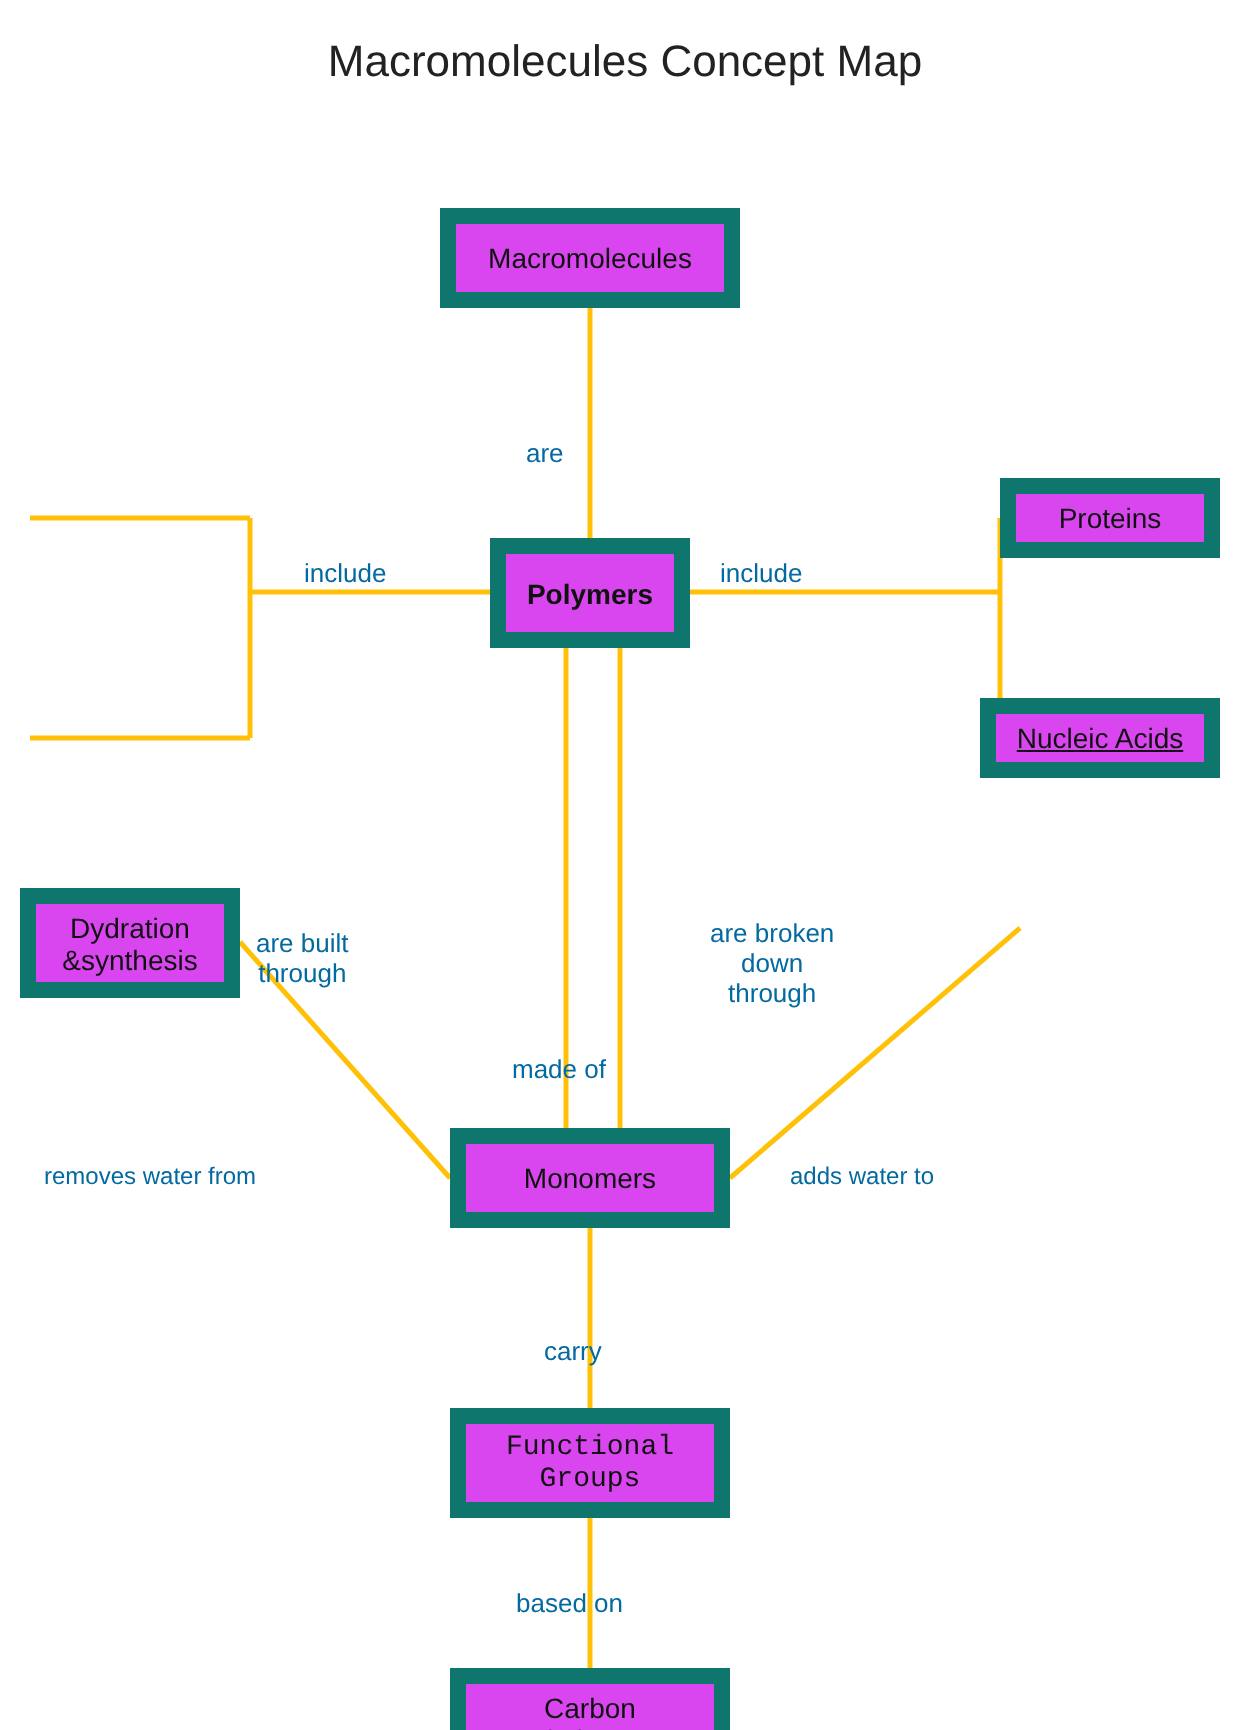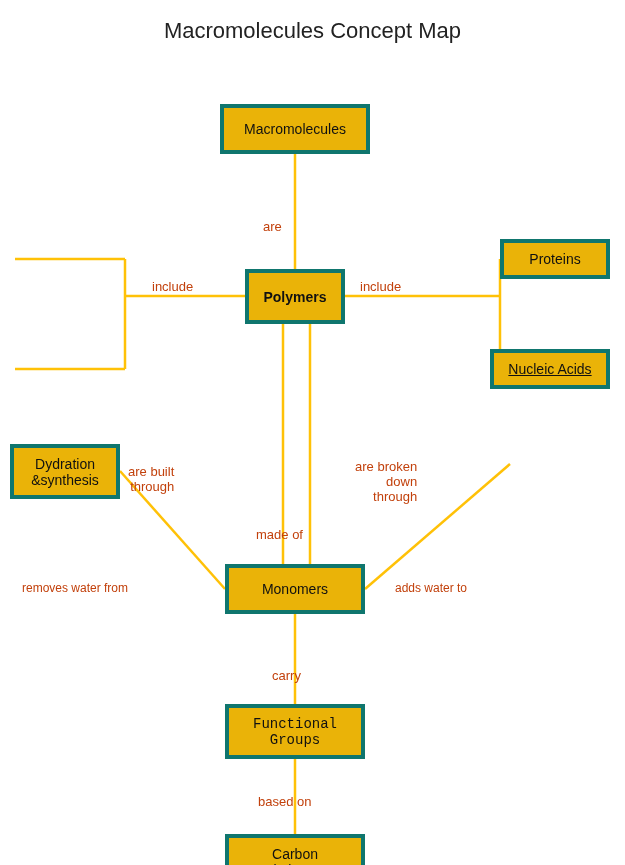--- a/index.html
+++ b/index.html
@@ -18,35 +18,35 @@
       padding: 18px 0 10px 0;
       color: #222;
     }
     .concept-map {
       position: relative;
       width: 625px;
       height: 820px;
     }
     .node {
       position: absolute;
-      background: #eab308;
-      border: 4px solid #0f766e;
+      background: #d946ef;
+      border: 8px solid #0f766e;
       display: flex;
       align-items: center;
       justify-content: center;
       text-align: center;
       font-size: 14px;
       color: #111;
       padding: 6px 8px;
     }
     .label {
       position: absolute;
       font-size: 13px;
-      color: #c2410c;
-      text-align: right;
+      color: #0369a1;
+      text-align: center;
     }
     svg.lines {
       position: absolute;
       top: 0; left: 0;
       width: 625px;
       height: 820px;
       pointer-events: none;
     }
   </style>
 </head>

